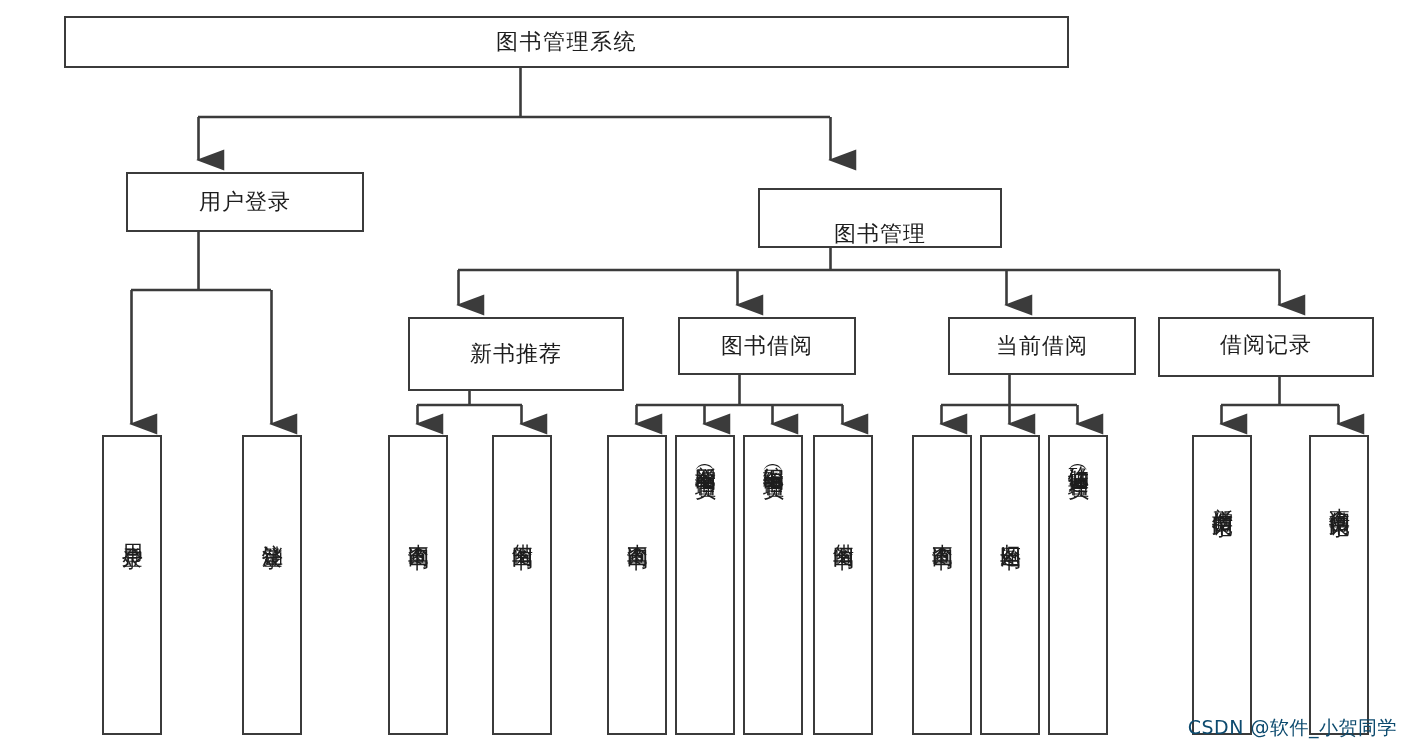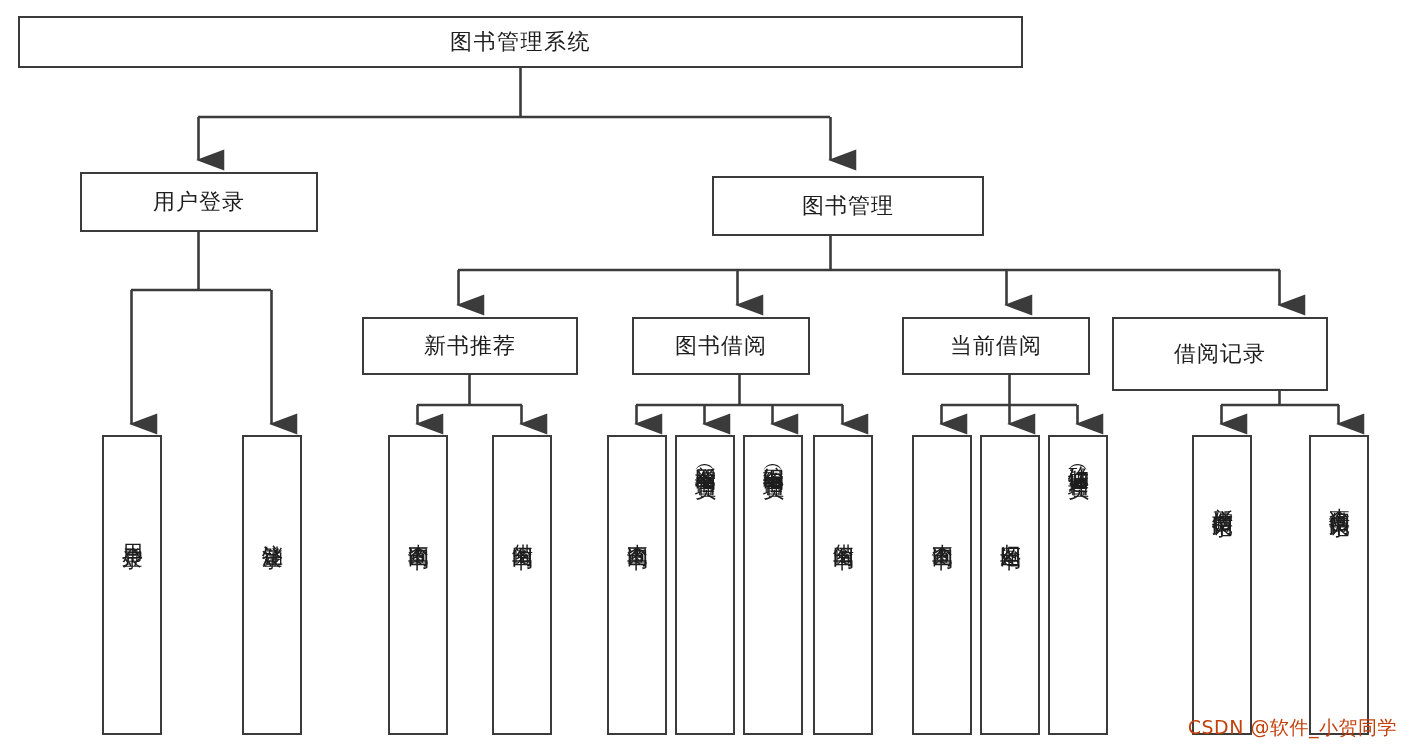--- a/index.html
+++ b/index.html
@@ -33,20 +33,21 @@
     border: 2px solid #3b3b3b;
     display: flex;
     align-items: center;
     justify-content: center;
     color: #1d1d1d;
   }
   .node.horiz {
     font-size: 22px;
     line-height: 1.1;
     letter-spacing: 1px;
+    margin-left: 46px;
   }
   .node.root {
     font-size: 22px;
     letter-spacing: 1.5px;
   }
   .node.leaf {
     align-items: flex-start;
     justify-content: center;
     padding-top: 6px;
   }
@@ -66,21 +67,21 @@
     margin-top: 6px;
   }
   .leaf-rec .vlabel {
     margin-top: 48px;
   }
   #watermark {
     position: absolute;
     right: 8px;
     bottom: 6px;
     font-size: 19px;
-    color: #c2410c;
+    color: #0c4a6e;
     letter-spacing: 0.5px;
     white-space: nowrap;
     user-select: none;
   }
 </style>
 </head>
 <body>
 
 <div id="canvas">
 
@@ -135,37 +136,37 @@
   </svg>
 
   <div class="node root horiz" style="left:18px; top:16px; width:1005px; height:52px;">
     <span>图书管理系统</span>
   </div>
 
   <div class="node horiz" style="left:80px; top:172px; width:238px; height:60px;">
     <span>用户登录</span>
   </div>
 
-  <div class="node horiz" style="left:712px; top:176px; width:272px; height:60px;">
+  <div class="node horiz" style="left:712px; top:188px; width:244px; height:60px;align-items:flex-end;">
     <span>图书管理</span>
   </div>
 
-  <div class="node horiz" style="left:362px; top:317px; width:216px; height:58px;text-align:right;">
+  <div class="node horiz" style="left:362px; top:317px; width:216px; height:74px;text-align:right;">
     <span>新书推荐</span>
   </div>
 
   <div class="node horiz" style="left:632px; top:317px; width:178px; height:58px;">
     <span>图书借阅</span>
   </div>
 
   <div class="node horiz" style="left:902px; top:317px; width:188px; height:58px;">
     <span>当前借阅</span>
   </div>
 
-  <div class="node horiz" style="left:1112px; top:317px; width:216px; height:74px;">
+  <div class="node horiz" style="left:1112px; top:317px; width:216px; height:60px;font-family:Liberation Mono, monospace;">
     <span>借阅记录</span>
   </div>
 
   <div class="node leaf leaf-mid" style="left:102px; top:435px; width:60px; height:300px;">
     <span class="vlabel">用户登录</span>
   </div>
 
   <div class="node leaf leaf-mid" style="left:242px; top:435px; width:60px; height:300px;">
     <span class="vlabel">注销登录</span>
   </div>

